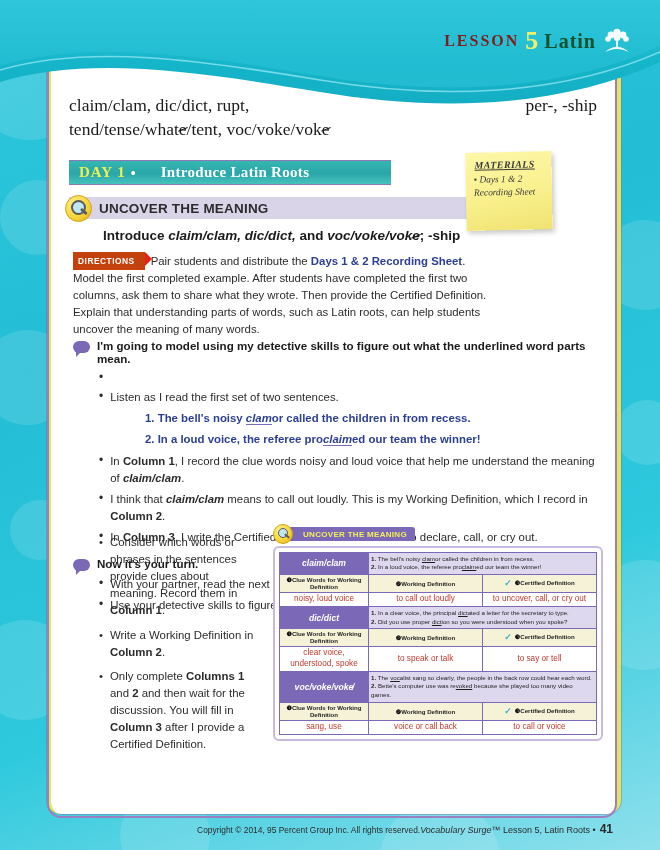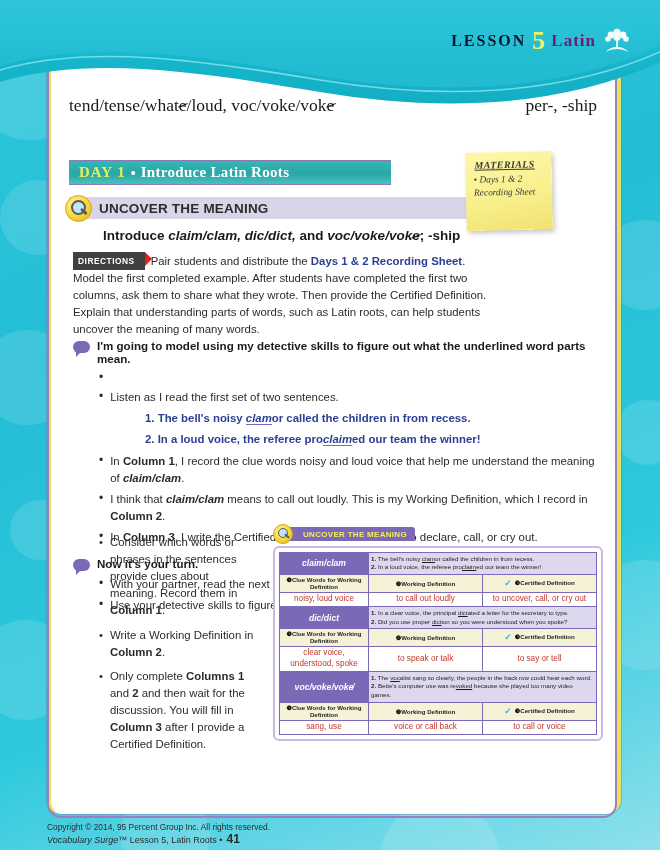--- a/index.html
+++ b/index.html
@@ -20,57 +20,57 @@
     box-shadow:0 0 0 1px rgba(120,90,160,.35);
     overflow:hidden;
   }
   #sheet:before{content:"";position:absolute;left:-4px;right:-4px;top:0;height:6px;}
   #sheetborder{position:absolute;left:47px;top:36px;width:566px;height:778px;
     border:2px solid #9b7fc0;border-radius:14px;pointer-events:none;}
   
   #headwave{position:absolute;left:0;top:0;width:660px;height:125px;z-index:5;}
   
   #lessontag{position:absolute;right:28px;top:28px;z-index:9;display:flex;align-items:center;gap:6px;}
-  .lsn-word{font-family:"Liberation Serif",serif;font-weight:bold;color:#0f172a;
+  .lsn-word{font-family:"Liberation Serif",serif;font-weight:bold;color:#7f1d1d;
     font-size:16px;letter-spacing:2px;}
   .lsn-num{font-family:"Liberation Serif",serif;font-weight:bold;color:#f2f06a;font-size:26px;line-height:1;}
-  .lsn-lat{font-family:"Liberation Serif",serif;font-weight:bold;color:#701a75;font-size:17px;letter-spacing:1px;}
+  .lsn-lat{font-family:"Liberation Serif",serif;font-weight:bold;color:#14532d;font-size:20px;letter-spacing:1px;}
   
   #content{position:absolute;left:0;top:0;width:566px;}
   #roots{position:absolute;left:18px;top:58px;width:530px;
     font-family:"Liberation Serif",serif;font-size:17.5px;color:#1a1a1a;line-height:1.35;}
   #roots .right{position:absolute;right:2px;top:0;}
   .strike-e{position:relative;}
   .strike-e:after{content:"";position:absolute;left:-1px;right:-1px;top:52%;
     height:1px;background:#1a1a1a;transform:rotate(-22deg);}
   
   #daybar{position:absolute;left:18px;top:124px;width:322px;height:25px;
     background:linear-gradient(180deg,#35b7b0 0%,#2aa6a9 55%,#47c2bc 100%);
     border-top:1px solid #8f78b8;border-bottom:1px solid #8f78b8;
     display:flex;align-items:center;padding-left:10px;box-sizing:border-box;}
   #daybar .d1{font-family:"Liberation Serif",serif;font-weight:bold;color:#eef04f;font-size:15px;letter-spacing:1px;}
   #daybar .dot{color:#fff;font-size:14px;margin:0 5px;}
-  #daybar .dt{font-family:"Liberation Serif",serif;font-weight:bold;color:#fff;font-size:15px;letter-spacing:.3px;}
+  #daybar .dt{font-family:"Liberation Serif",serif;font-weight:bold;color:#fff;font-size:15px;letter-spacing:.3px;margin-left:20px;}
   
   #uncover{position:absolute;left:18px;top:161px;width:448px;height:22px;
     background:#d9d4e8;display:flex;align-items:center;}
   #uncover .txt{margin-left:30px;font-weight:bold;font-size:13.5px;color:#2c2c2c;letter-spacing:.2px;}
   .mag{position:absolute;width:25px;height:25px;border-radius:50%;
     background:radial-gradient(circle at 34% 30%,#ffef8a 0%,#f7d63b 55%,#e0ad14 100%);
     border:1px solid #d0a413;left:-4px;top:-2px;}
   .mag .glass{position:absolute;left:5px;top:4px;width:11px;height:11px;border-radius:50%;
     border:2.2px solid #5b5b5b;background:#bfe6f2;}
   .mag .handle{position:absolute;left:14px;top:14px;width:8px;height:2.6px;background:#5b5b5b;
     transform:rotate(42deg);border-radius:2px;}
   
   #introline{position:absolute;left:52px;top:192px;font-size:13.5px;font-weight:bold;color:#1b1b1b;}
   .ital{font-style:italic;}
   
   #directions{position:absolute;left:22px;top:216px;width:420px;font-size:11.4px;color:#2b2b2b;line-height:1.5;}
-  .dirtag{display:inline-block;background:#404040;color:#fff;font-weight:bold;font-size:8.4px;
+  .dirtag{display:inline-block;background:#c2410c;color:#fff;font-weight:bold;font-size:8.4px;
     letter-spacing:.5px;padding:2.5px 10px 2.5px 5px;margin-right:6px;position:relative;vertical-align:1px;}
   .dirtag:after{content:"";position:absolute;right:-7px;top:0;border-left:7px solid #e2231a;
     border-top:7.5px solid transparent;border-bottom:7.5px solid transparent;}
   .bluew{color:#2b3f94;font-weight:bold;margin-top:38px;}
   
   #materials{position:absolute;left:466px;top:152px;width:86px;height:78px;
     background:linear-gradient(170deg,#fdf7a8 0%,#f8ef8a 60%,#f0e272 100%);
     box-shadow:2px 3px 5px rgba(0,0,0,.22);transform:rotate(-1.2deg);z-index:8;}
   #materials .mt{font-family:"Liberation Serif",serif;font-style:italic;font-weight:bold;
     font-size:10px;color:#3b3b3b;text-decoration:underline;margin:7px 0 3px 9px;letter-spacing:.4px;}
@@ -109,21 +109,21 @@
   .rootcell{background:#7b68b6;color:#fff;font-style:italic;font-weight:bold;
     font-size:8.6px;text-align:center;width:26.5%;}
   .sentcell{background:#ded8ee;font-size:6.2px;color:#1d1d1d;line-height:1.42;padding-left:4px;}
   .sentcell u{text-decoration:underline;}
   .hdrcell{background:#f5f2d8;font-size:6.1px;font-weight:bold;color:#1d1d1d;text-align:center;}
   .hdrcell .n{color:#111;font-weight:bold;}
   .anscell{font-size:8.2px;color:#c0392b;text-align:center;padding:5px 2px;line-height:1.3;}
   .ck{display:inline-block;color:#36b0c9;font-size:9px;margin-right:3px;vertical-align:-1px;}
   
   #footer{position:absolute;left:47px;top:822px;width:566px;display:flex;
-    justify-content:flex-end;align-items:baseline;font-size:8.4px;color:#2b2b2b;flex-direction:column;}
+    justify-content:flex-end;align-items:baseline;font-size:8.4px;color:#2b2b2b;}
   #footer .rt{font-size:9px;}
   #footer .rt i{font-style:italic;}
   #footer .pg{font-weight:bold;font-size:12px;margin-left:4px;}
 </style>
 </head>
 <body>
 
 <div id="bg">
   <div class="bub" style="left:-30px;top:20px;width:120px;height:120px;"></div>
   <div class="bub" style="left:60px;top:-10px;width:70px;height:70px;"></div>
@@ -139,21 +139,22 @@
   <div class="bub" style="left:615px;top:400px;width:65px;height:65px;"></div>
   <div class="bub" style="left:590px;top:560px;width:110px;height:110px;"></div>
   <div class="bub" style="left:120px;top:790px;width:90px;height:90px;"></div>
   <div class="bub" style="left:380px;top:800px;width:120px;height:120px;"></div>
 </div>
 
 <div id="sheet">
   <div id="content">
 
     <div id="roots">
-      <div><span>tend/tense/what</span><span class="strike-e">e</span><span>/loud, voc/voke/vok</span><span class="strike-e">e</span></div>
+      <div>claim/clam, dic/dict, rupt,</div>
+      <div><span>tend/tense/what</span><span class="strike-e">e</span><span>/tent, voc/voke/vok</span><span class="strike-e">e</span></div>
       <div class="right">per-, -ship</div>
     </div>
 
     <div id="daybar">
       <span class="d1">DAY 1</span>
       <span class="dot">•</span>
       <span class="dt">Introduce Latin Roots</span>
     </div>
 
     <div id="uncover">

